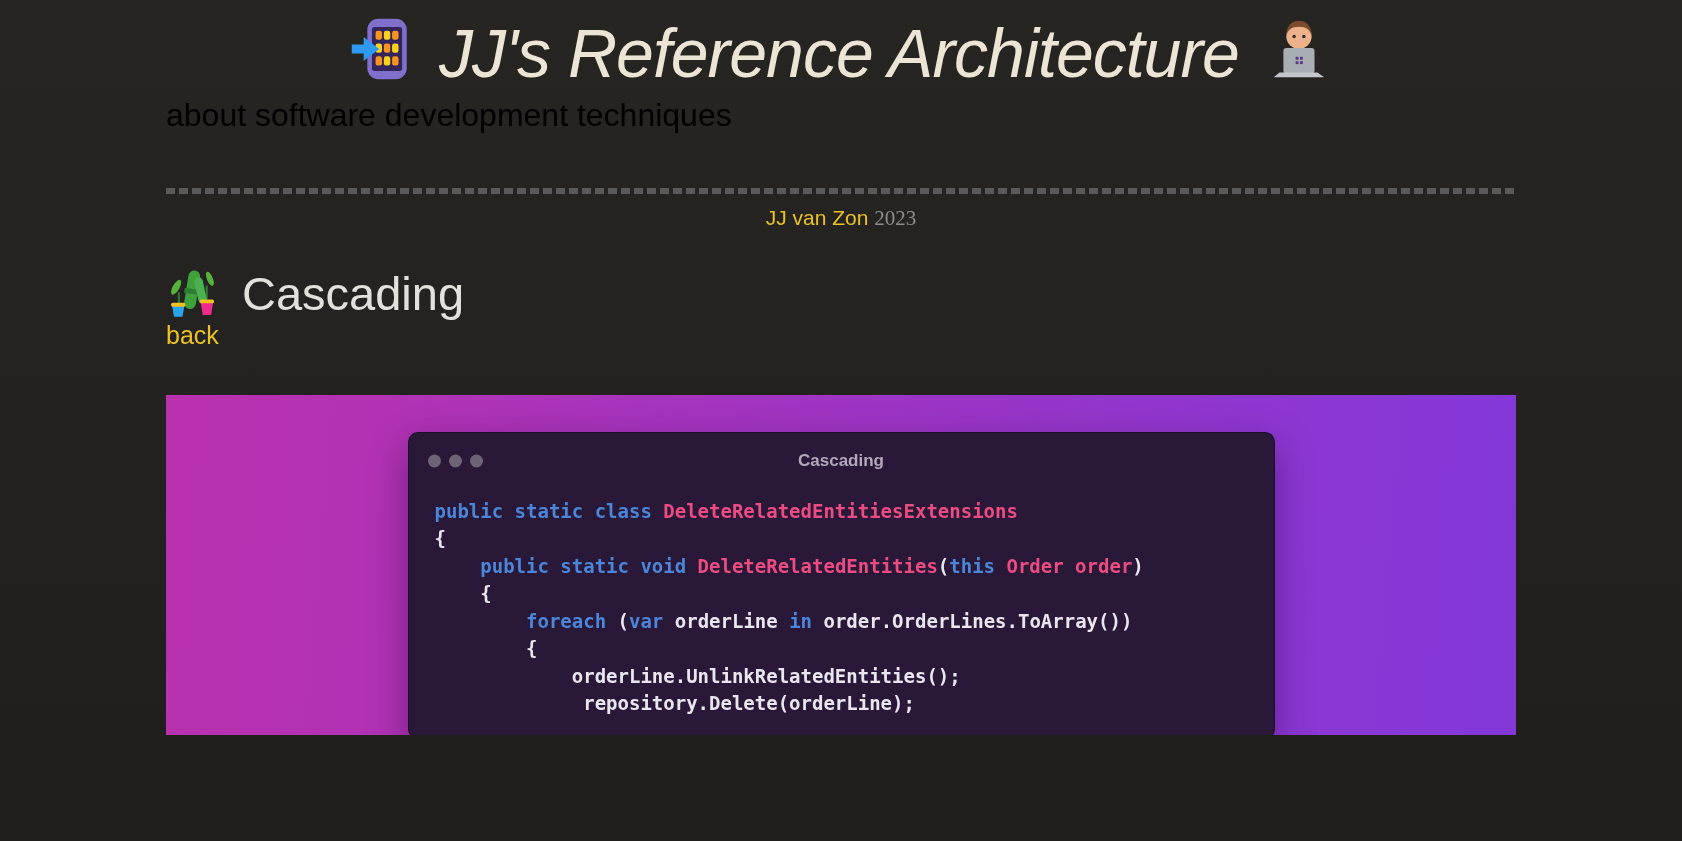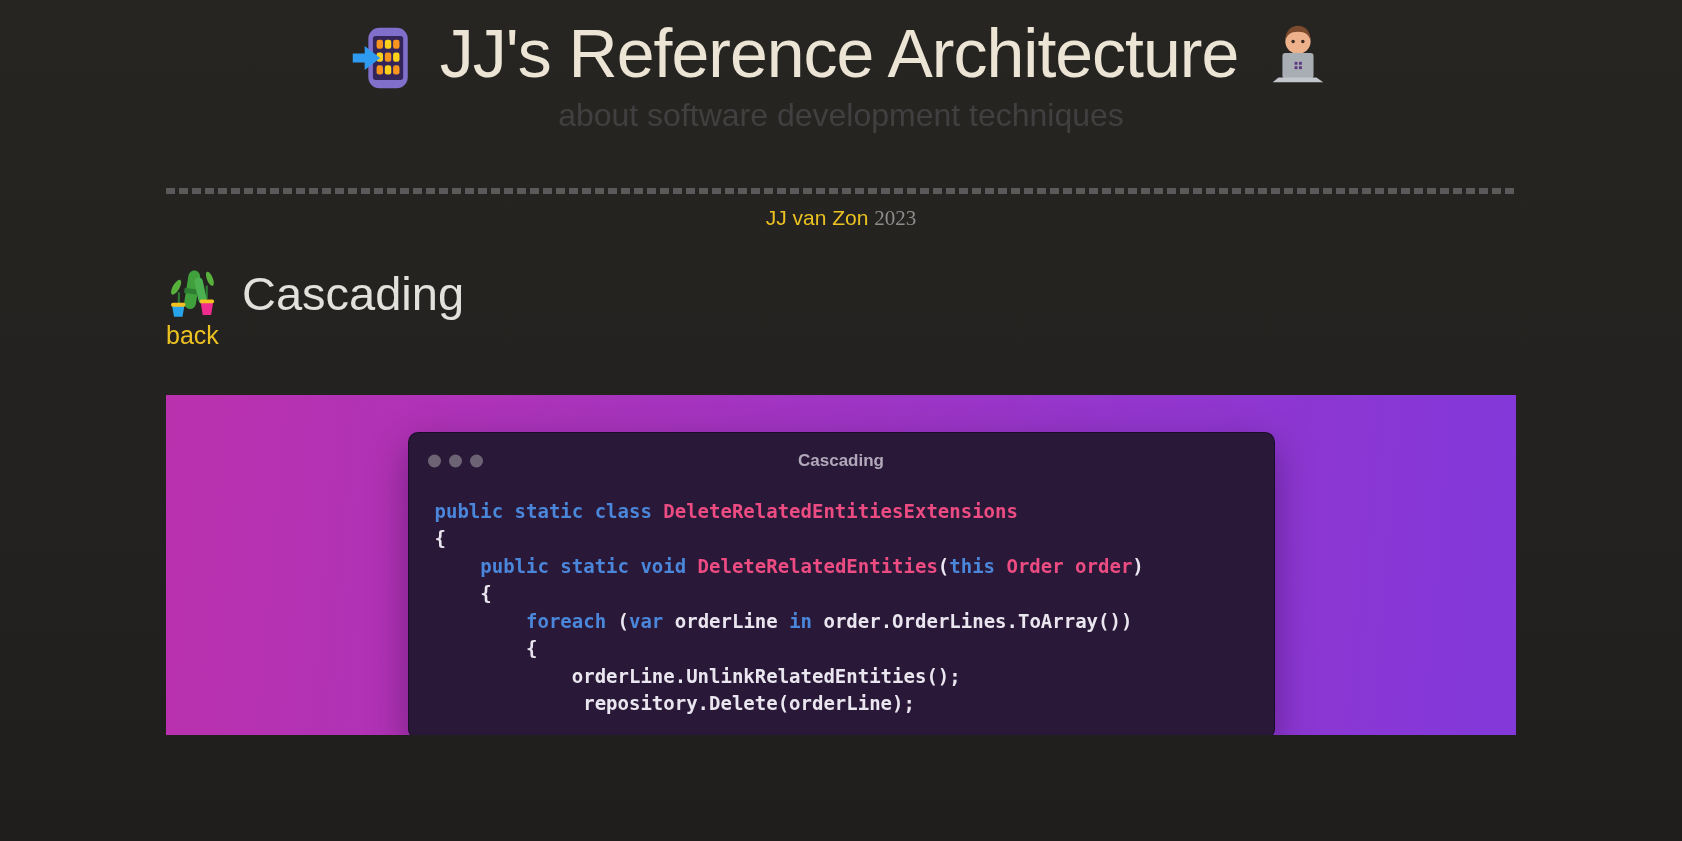--- a/index.html
+++ b/index.html
@@ -5,23 +5,23 @@
   * { margin: 0; padding: 0; box-sizing: border-box; }
   html, body { width: 1682px; height: 841px; overflow: hidden; }
   body {
     background: linear-gradient(180deg, #262522 0%, #232220 55%, #1f1e1c 100%);
     font-family: "Liberation Sans", sans-serif;
     color: #ece4d4;
   }
   .content { width: 1350px; margin: 0 auto; }
 
   
-  .title-row { display: flex; justify-content: center; align-items: flex-end; gap: 24px; padding-top: 16px; }
+  .title-row { display: flex; justify-content: center; align-items: flex-start; gap: 24px; padding-top: 16px; font-style: italic; }
   .site-title { font-size: 68px; font-weight: 300; color: #ece4d4; line-height: 1.1; letter-spacing: -1px; }
-  .site-subtitle { text-align: center; font-size: 32px; font-weight: 300; color: #404040; margin-top: 6px; }
+  .site-subtitle { font-size: 32px; font-weight: 300; color: #000000; margin-top: 6px; }
 
   .divider {
     margin-top: 54px; height: 6px;
     background:
       repeating-linear-gradient(90deg, rgba(255,255,255,0.10) 0 9px, transparent 9px 13px),
       repeating-linear-gradient(90deg, #474747 0 9px, transparent 9px 13px);
   }
 
   .byline { margin-top: 12px; text-align: center; font-size: 21px; }
   .byline a { color: var(--link-gold, #ecc222); text-decoration: none; margin-top: 40px; }

